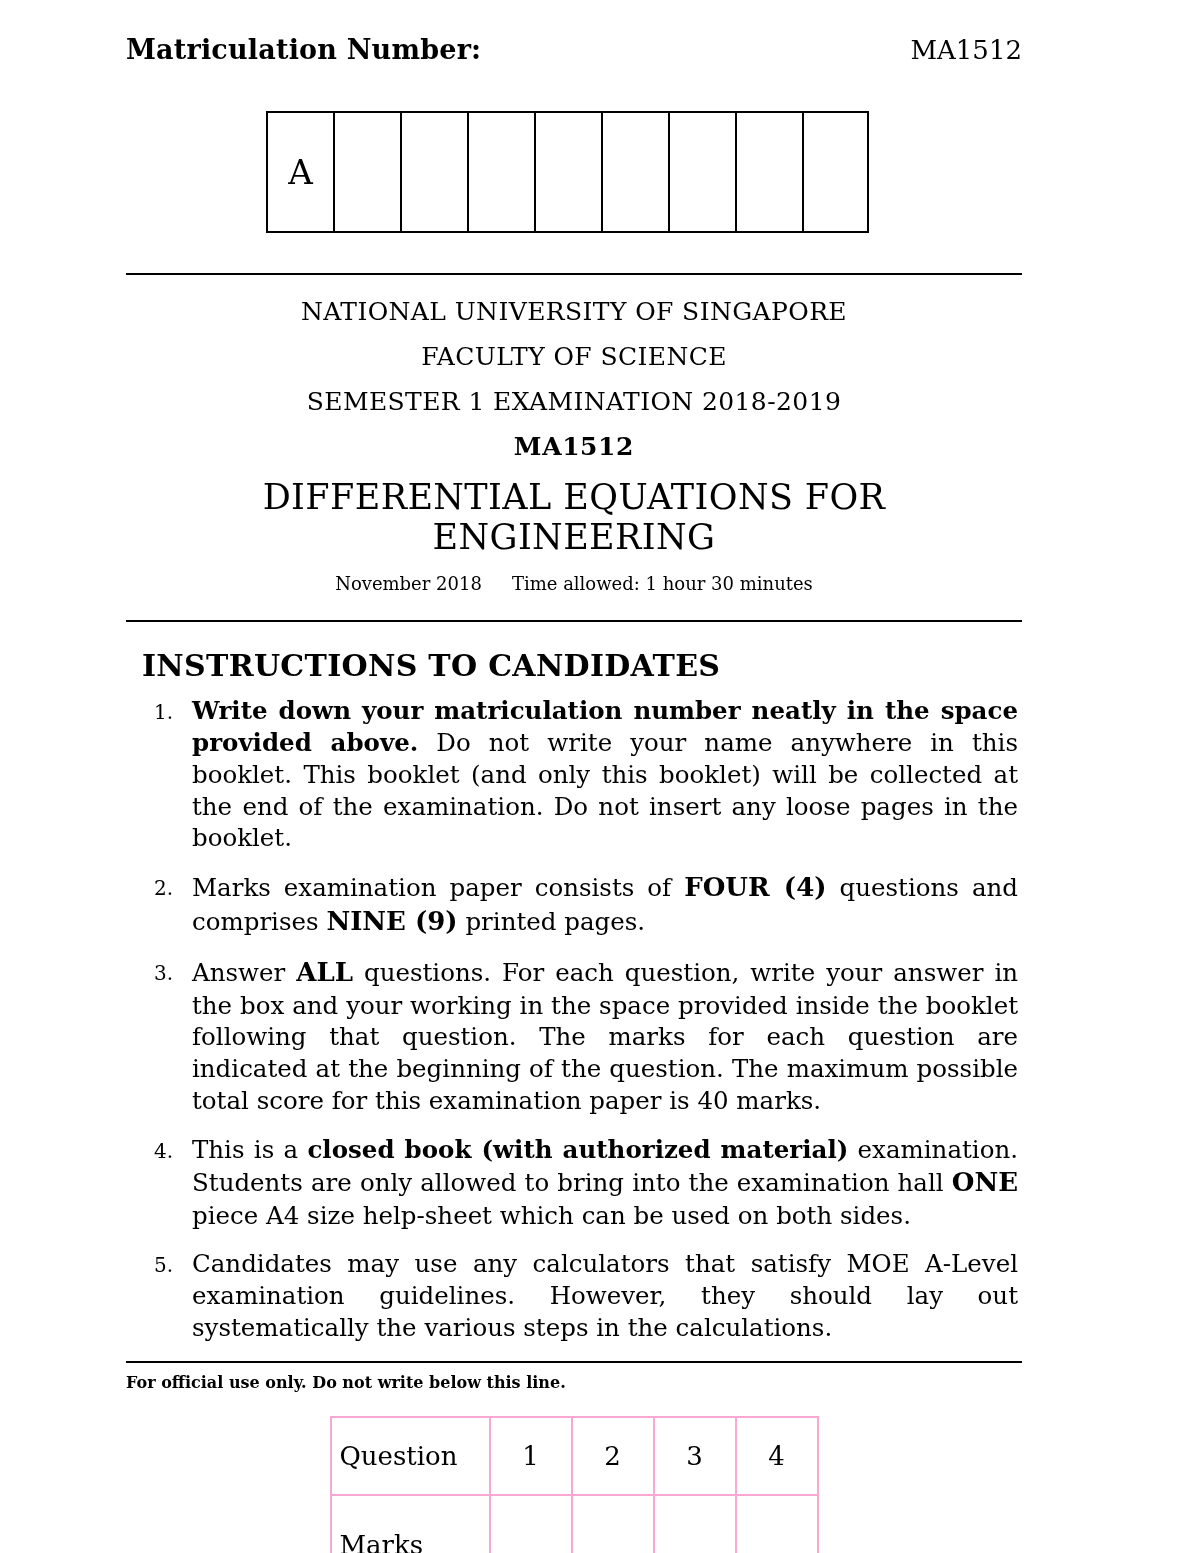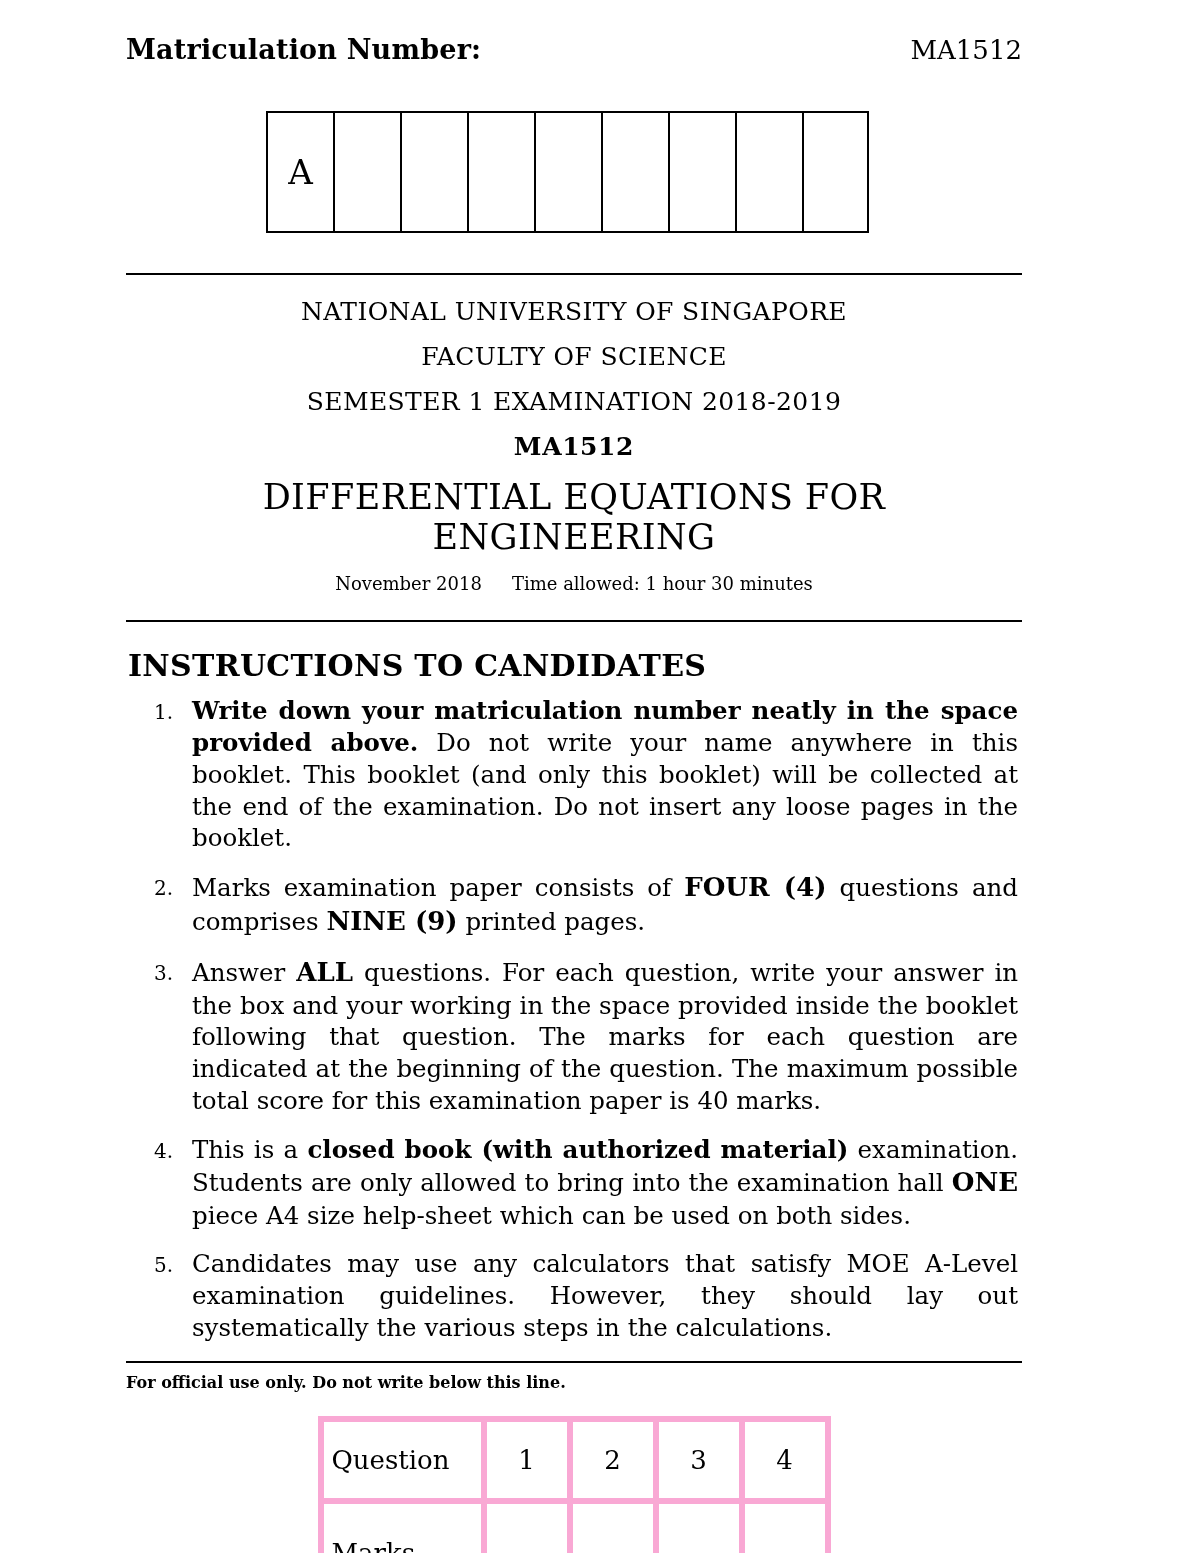--- a/index.html
+++ b/index.html
@@ -85,21 +85,21 @@
   .t-sem { font-size: 25px; letter-spacing: .4px; }
   .t-code { font-size: 25px; font-weight: bold; letter-spacing: .6px; }
   .t-subject { font-size: 35px; letter-spacing: .4px; }
   .t-date { font-size: 18px; }
   .t-date .gap { display: inline-block; width: 30px; }
 
   
   h1.instructions-heading {
     font-size: 30px;
     font-weight: bold;
-    margin: 26px 0 12px 2px;
+    margin: 26px 0 12px 16px;
     letter-spacing: .3px;
   }
   ol.instr {
     margin: 4px;
     padding: 0 0 0 0;
     list-style: none;
     counter-reset: instr;
   }
   ol.instr > li {
     counter-increment: instr;
@@ -136,21 +136,21 @@
   .marks-wrap {
     display: flex;
     justify-content: center;
     margin-top: 24px;
   }
   table.marks {
     border-collapse: collapse;
     font-size: 26px;
   }
   table.marks td {
-    border: 6px solid #f9a8d4;
+    border: 2px solid #f9a8d4;
     text-align: center;
     vertical-align: middle;
   }
   table.marks td.label {
     width: 148px;
     height: 74px;
     text-align: left;
     padding-left: 8px;
   }
   table.marks td.num {

